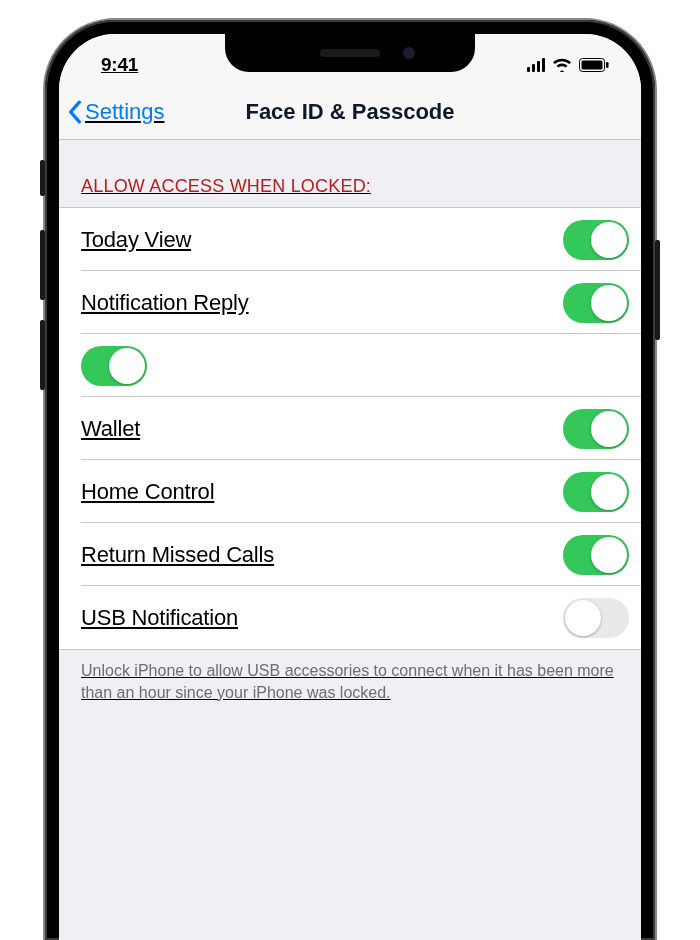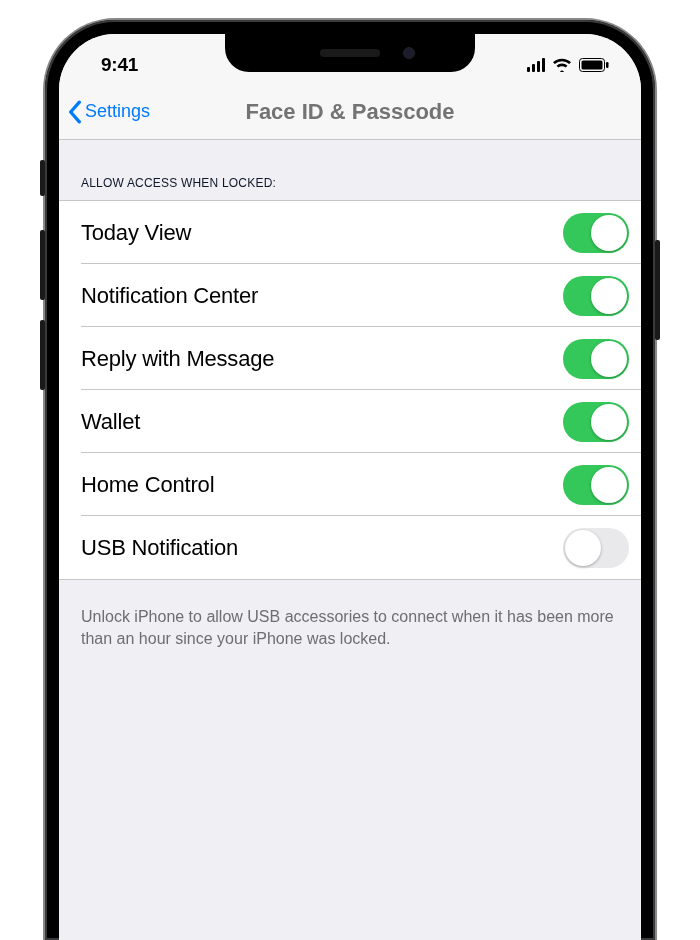--- a/index.html
+++ b/index.html
@@ -18,20 +18,21 @@
     }
     .phone-frame {
       width: 610px;
       height: 920px;
       background: #000;
       border-radius: 70px 70px 0 0;
       padding: 14px 14px 0 14px;
       margin-top: 20px;
       position: relative;
       box-shadow: inset 0 0 0 2px #3a3a3c, 0 0 0 2px #888;
+      text-decoration: underline;
     }
     .side-button {
       position: absolute;
       background: #1a1a1a;
       border-radius: 2px;
     }
     .sb-left-1 { left: -5px; top: 140px; width: 5px; height: 36px; }
     .sb-left-2 { left: -5px; top: 210px; width: 5px; height: 70px; }
     .sb-left-3 { left: -5px; top: 300px; width: 5px; height: 70px; }
     .sb-right  { right: -5px; top: 220px; width: 5px; height: 100px; }
@@ -102,35 +103,35 @@
       border-bottom: 1px solid #c7c7cb;
       display: flex;
       align-items: center;
       position: relative;
       padding: 0 8px;
     }
     .back-button {
       display: flex;
       align-items: center;
       color: #007aff;
-      font-size: 18px;
+      font-size: 22px;
       cursor: pointer;
     }
     .back-button svg { margin-right: 2px; }
     .nav-title {
       position: absolute;
       left: 50%;
       transform: translateX(-50%);
       font-size: 22px;
       font-weight: 600;
-      color: #737373;
+      color: #0f172a;
     }
     .section-header {
-      font-size: 12px;
-      color: #0f172a;
+      font-size: 18px;
+      color: #b91c1c;
       padding: 36px 22px 10px;
       letter-spacing: 0.2px;
       background: #efeff4;
     }
     .list {
       background: #fff;
       border-top: 1px solid #c7c7cb;
       border-bottom: 1px solid #c7c7cb;
     }
     .list-row {
@@ -174,21 +175,21 @@
       border-radius: 50%;
       top: 2px;
       box-shadow: 0 1px 3px rgba(0,0,0,0.3);
       transition: left 0.2s;
     }
     .toggle.on::after { left: 28px; }
     .toggle.off::after { left: 2px; }
     .footer-text {
       font-size: 16px;
       color: #6d6d72;
-      padding: 26px 22px 20px;
+      padding: 10px 22px 20px;
       line-height: 1.35;
       background: #efeff4;
     }
     .signal-bars { display: flex; align-items: flex-end; gap: 1.5px; height: 14px; }
     .signal-bars span { width: 3.5px; background: #000; border-radius: 1px; }
     .signal-bars span:nth-child(1){height:5px;} .signal-bars span:nth-child(2){height:8px;}
     .signal-bars span:nth-child(3){height:11px;} .signal-bars span:nth-child(4){height:14px;}
   </style>
 </head>
 <body>
@@ -236,33 +237,36 @@
     </div>
 
     <div class="section-header">ALLOW ACCESS WHEN LOCKED:</div>
 
     <div class="list" id="list">
         <div class="list-row">
           <span class="row-label">Today View</span>
           <div class="toggle on"></div>
         </div>
         <div class="list-row">
-          <span class="row-label">Notification Center</span>
-          <div class="toggle on"></div>
-        </div>
-        <div class="list-row">
-          <span class="row-label">Reply with Message</span>
+          <span class="row-label">Notification Reply</span>
+          <div class="toggle on"></div>
+        </div>
+        <div class="list-row">
           <div class="toggle on"></div>
         </div>
         <div class="list-row">
           <span class="row-label">Wallet</span>
           <div class="toggle on"></div>
         </div>
         <div class="list-row">
           <span class="row-label">Home Control</span>
+          <div class="toggle on"></div>
+        </div>
+        <div class="list-row">
+          <span class="row-label">Return Missed Calls</span>
           <div class="toggle on"></div>
         </div>
         <div class="list-row">
           <span class="row-label">USB Notification</span>
           <div class="toggle off"></div>
         </div>
       </div>
 
     <div class="footer-text">Unlock iPhone to allow USB accessories to connect when it has been more than an hour since your iPhone was locked.</div>
   </div>

